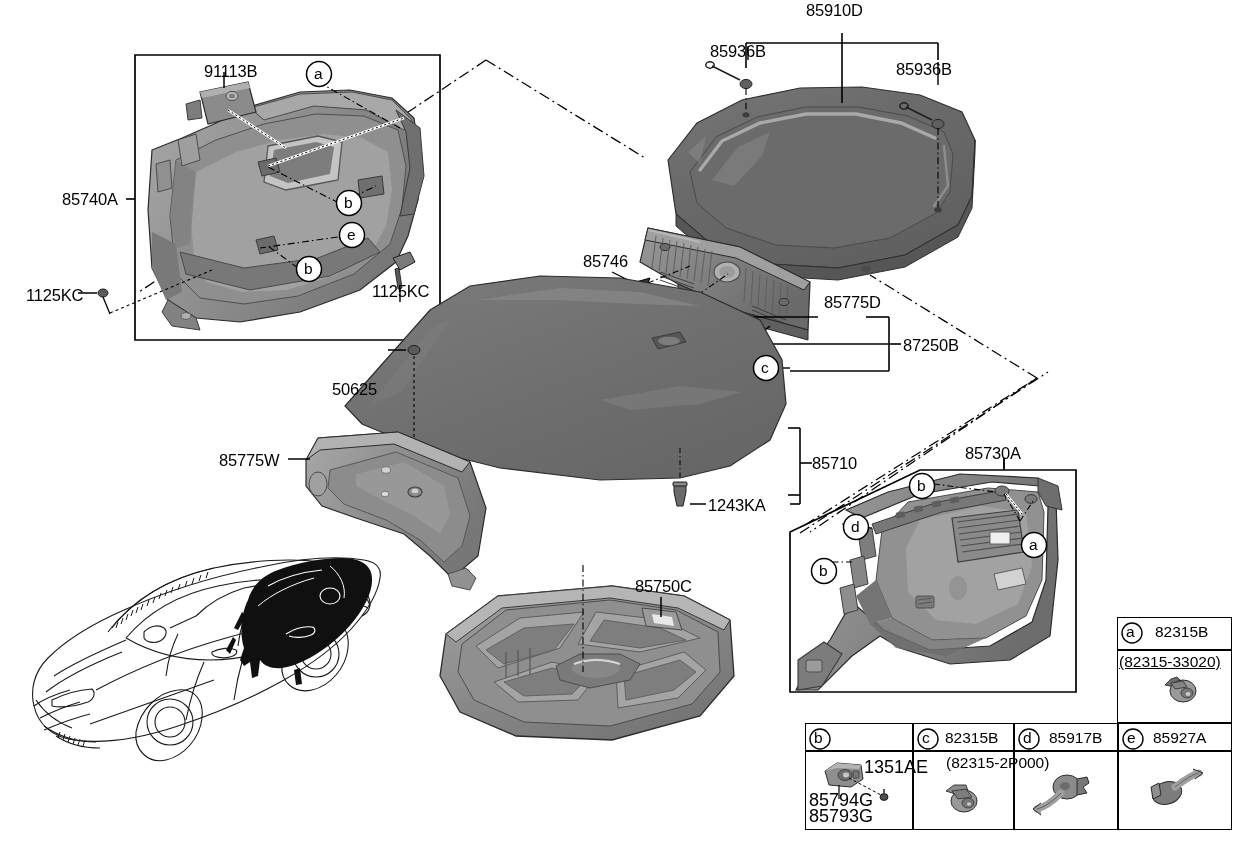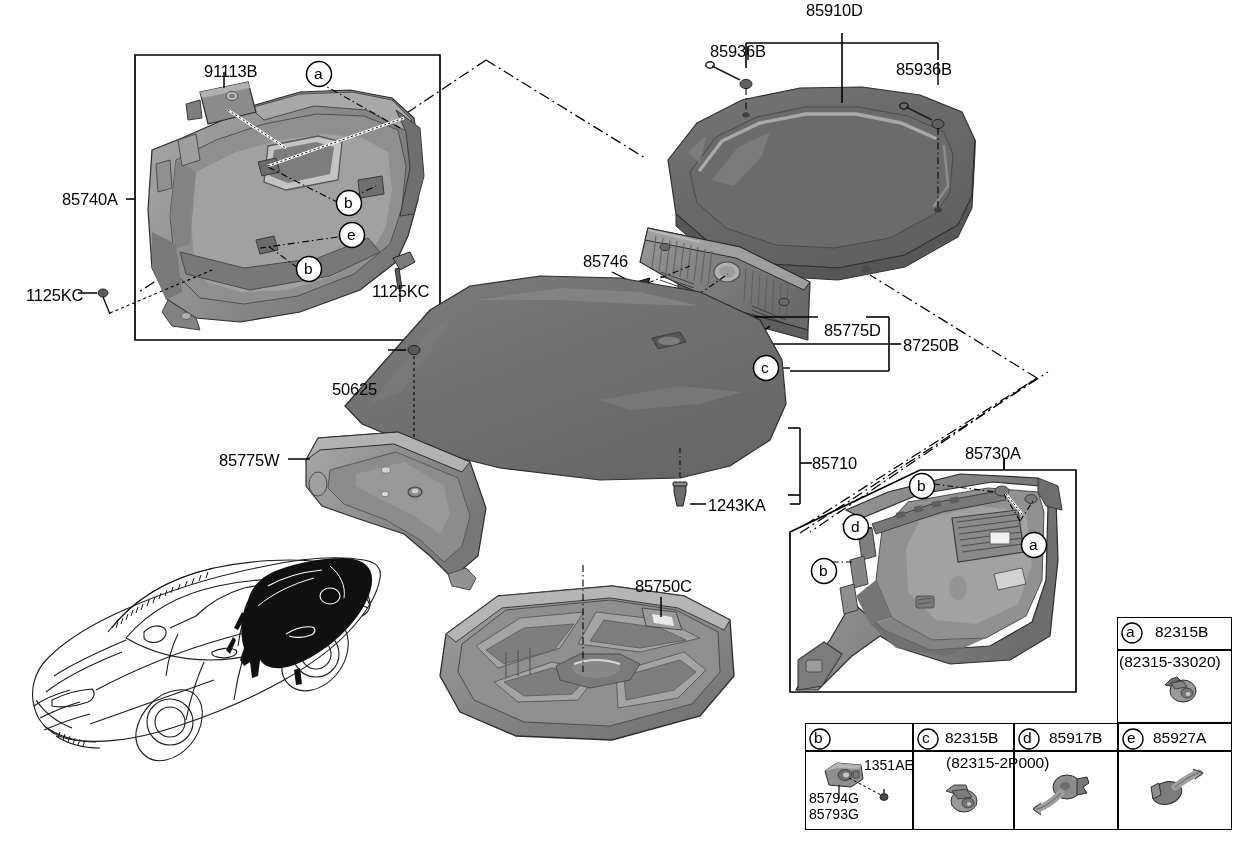--- a/index.html
+++ b/index.html
@@ -3,21 +3,21 @@
 <meta charset="utf-8">
 <style>
   html,body{margin:0;padding:0;background:#fff;}
   body{width:1240px;height:848px;position:relative;overflow:hidden;
        font-family:"Liberation Sans",sans-serif;color:#000;}
   #stage{position:absolute;inset:0;width:1240px;height:848px;}
   svg.layer{position:absolute;left:0;top:0;width:1240px;height:848px;overflow:visible;}
   .lbl{position:absolute;font-family:"Liberation Sans",sans-serif;font-size:16.5px;
        color:#000;white-space:nowrap;letter-spacing:-0.2px;}
   .cell-lbl{position:absolute;font-size:15.5px;white-space:nowrap;}
-  .small-lbl{position:absolute;font-size:14px;white-space:nowrap;}
+  .small-lbl{position:absolute;font-size:18px;white-space:nowrap;}
   .tbl{position:absolute;border:1.6px solid #000;box-sizing:border-box;background:#fff;}
   .vline{position:absolute;background:#000;width:1.6px;}
   .hline{position:absolute;background:#000;height:1.6px;}
 </style>
 </head>
 <body>
 
 <div id="stage">
 
   <svg class="layer" viewBox="0 0 1240 848">
@@ -599,21 +599,21 @@
   <div class="lbl" style="left:204px;top:62px;text-align:right;">91113B</div>
   <div class="lbl" style="left:62px;top:190px;text-align:center;">85740A</div>
   <div class="lbl" style="left:26px;top:286px;">1125KC</div>
   <div class="lbl" style="left:372px;top:282px;">1125KC</div>
 
   <div class="lbl" style="left:806px;top:1px;">85910D</div>
   <div class="lbl" style="left:710px;top:42px;">85936B</div>
   <div class="lbl" style="left:896px;top:60px;">85936B</div>
 
   <div class="lbl" style="left:583px;top:252px;">85746</div>
-  <div class="lbl" style="left:824px;top:321px;">85775D</div>
+  <div class="lbl" style="left:824px;top:293px;">85775D</div>
   <div class="lbl" style="left:903px;top:336px;">87250B</div>
 
   <div class="lbl" style="left:332px;top:341px;margin-top:39px;">50625</div>
   <div class="lbl" style="left:219px;top:451px;">85775W</div>
   <div class="lbl" style="left:812px;top:454px;">85710</div>
   <div class="lbl" style="left:708px;top:496px;">1243KA</div>
   <div class="lbl" style="left:635px;top:577px;">85750C</div>
   <div class="lbl" style="left:965px;top:444px;">85730A</div>
 
   <div class="cell-lbl" style="left:314px;top:65px;">a</div>
@@ -634,21 +634,21 @@
     <g transform="translate(44,60)">
       <path d="M4,8 L10,2 L16,0 L20,4 L14,10 Z" fill="#6f6f6f" stroke="#2e2e2e" stroke-width="0.9"></path>
       <ellipse cx="22" cy="14" rx="13" ry="11" fill="#9a9a9a" stroke="#2e2e2e" stroke-width="1"></ellipse>
       <ellipse cx="26" cy="16" rx="6" ry="5" fill="#777" stroke="#3c3c3c" stroke-width="0.9"></ellipse>
       <path d="M10,6 L22,4 L26,10 L14,12 Z" fill="#848484" stroke="#2e2e2e" stroke-width="0.8"></path>
       <ellipse cx="27" cy="17" rx="2.4" ry="2" fill="#c9c9c9"></ellipse>
     </g>
   </svg>
   <div class="cell-lbl" style="left:1126px;top:623px;">a</div>
   <div class="cell-lbl" style="left:1155px;top:623px;">82315B</div>
-  <div class="cell-lbl" style="left:1119px;top:653px;">(82315-33020)</div>
+  <div class="cell-lbl" style="left:1119px;top:653px;text-decoration:underline;">(82315-33020)</div>
 
   <div class="tbl" style="left:805px;top:723px;width:427px;height:107px;"></div>
   <div class="hline" style="left:805px;top:750px;width:427px;"></div>
   <div class="vline" style="left:912px;top:723px;height:107px;"></div>
   <div class="vline" style="left:1013px;top:723px;height:107px;"></div>
   <div class="vline" style="left:1117px;top:723px;height:107px;"></div>
 
   <svg style="position:absolute;left:805px;top:723px;width:107px;height:107px;overflow:visible;">
     <circle cx="15" cy="16" r="10" fill="#fff" stroke="#000" stroke-width="1.4"></circle>
 

